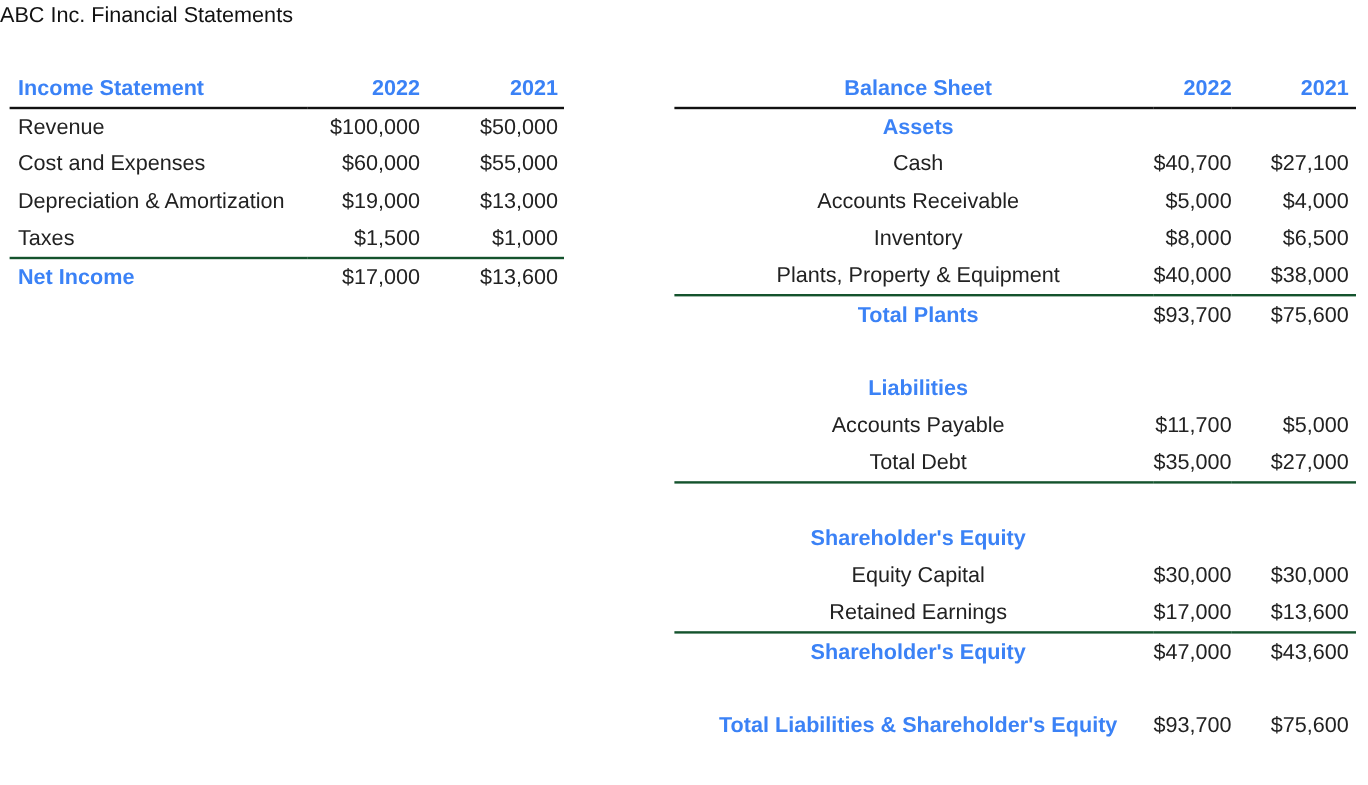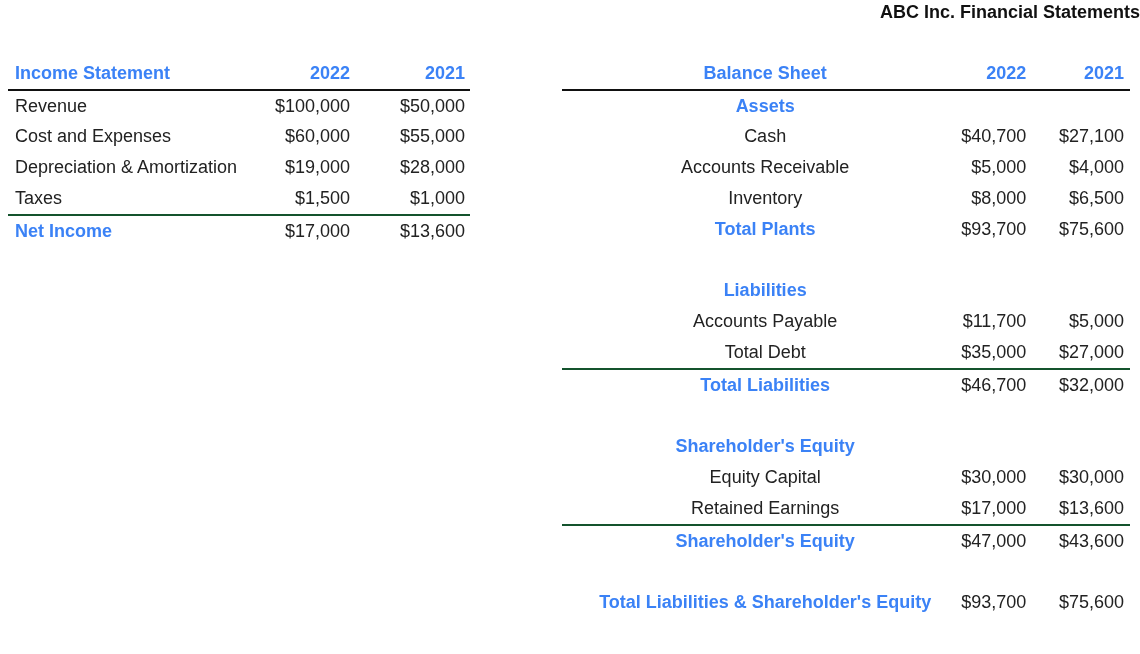--- a/index.html
+++ b/index.html
@@ -1,19 +1,19 @@
 <!DOCTYPE html>
 <html><head>
 <meta charset="utf-8">
 <style>
   html, body { margin:0; padding:0; background:#ffffff; }
   body { width:1140px; height:654px; position:relative; overflow:hidden;
          font-family:"Liberation Sans", sans-serif; color:#222222; }
-  .title { position:absolute; left:0; width:1140px; top:2px; text-align:right;
-           font-weight:bold; font-size:18px; color:#111111; }
+  .title { position:absolute; left:0; width:1140px; top:2px; text-align:left;
+           font-weight:normal; font-size:18px; color:#111111; }
   table { position:absolute; border-collapse:collapse; font-size:18px; }
   td { height:30.8px; padding:0; vertical-align:middle; white-space:nowrap; }
   .num { text-align:right; }
   .bold { font-weight:bold; color:#3b82f6; }
   #income { left:8px; top:58px; width:462px; }
   #income td.lbl { padding-left:7px; }
   #income col.c1 { width:248px; } #income col.c2 { width:94px; } #income col.c3 { width:120px; }
   #income td.y1 { padding-right:0; } #income td.y2 { padding-right:5px; }
   #balance { left:562px; top:58px; width:568px; }
   #balance td.lbl { padding-left:7px;text-align:center; }
@@ -46,21 +46,21 @@
     <td class="num y2">$50,000</td>
   </tr>
   <tr>
     <td class="lbl">Cost and Expenses</td>
     <td class="num y1">$60,000</td>
     <td class="num y2">$55,000</td>
   </tr>
   <tr>
     <td class="lbl">Depreciation &amp; Amortization</td>
     <td class="num y1">$19,000</td>
-    <td class="num y2">$28,000</td>
+    <td class="num y2">$13,000</td>
   </tr>
   <tr class="rule">
     <td class="lbl">Taxes</td>
     <td class="num y1">$1,500</td>
     <td class="num y2">$1,000</td>
   </tr>
   <tr>
     <td class="lbl bold">Net Income</td>
     <td class="num y1">$17,000</td>
     <td class="num y2">$13,600</td>
@@ -93,20 +93,25 @@
   <tr>
     <td class="lbl">Accounts Receivable</td>
     <td class="num">$5,000</td>
     <td class="num y2">$4,000</td>
   </tr>
   <tr>
     <td class="lbl">Inventory</td>
     <td class="num">$8,000</td>
     <td class="num y2">$6,500</td>
   </tr>
+  <tr class="rule">
+    <td class="lbl">Plants, Property &amp; Equipment</td>
+    <td class="num">$40,000</td>
+    <td class="num y2">$38,000</td>
+  </tr>
   <tr>
     <td class="lbl bold">Total Plants</td>
     <td class="num">$93,700</td>
     <td class="num y2">$75,600</td>
   </tr>
   <tr class="spacer">
         <td></td>
         <td></td>
         <td></td>
       </tr>
@@ -117,25 +122,20 @@
   </tr>
   <tr>
     <td class="lbl">Accounts Payable</td>
     <td class="num">$11,700</td>
     <td class="num y2">$5,000</td>
   </tr>
   <tr class="rule">
     <td class="lbl">Total Debt</td>
     <td class="num">$35,000</td>
     <td class="num y2">$27,000</td>
-  </tr>
-  <tr>
-    <td class="lbl bold">Total Liabilities</td>
-    <td class="num">$46,700</td>
-    <td class="num y2">$32,000</td>
   </tr>
   <tr class="spacer">
         <td></td>
         <td></td>
         <td></td>
       </tr>
   <tr>
     <td class="lbl bold">Shareholder's Equity</td>
         <td></td>
         <td></td>

